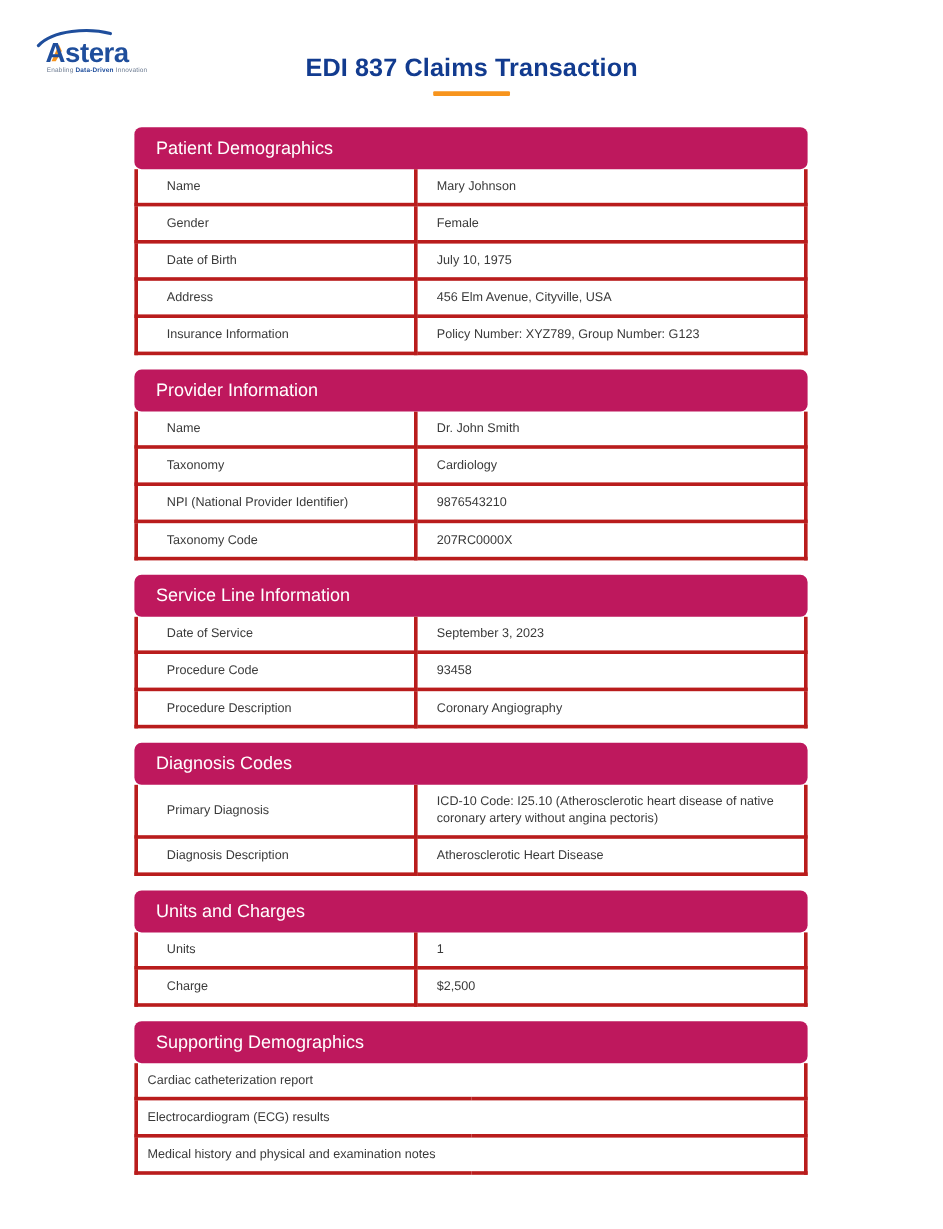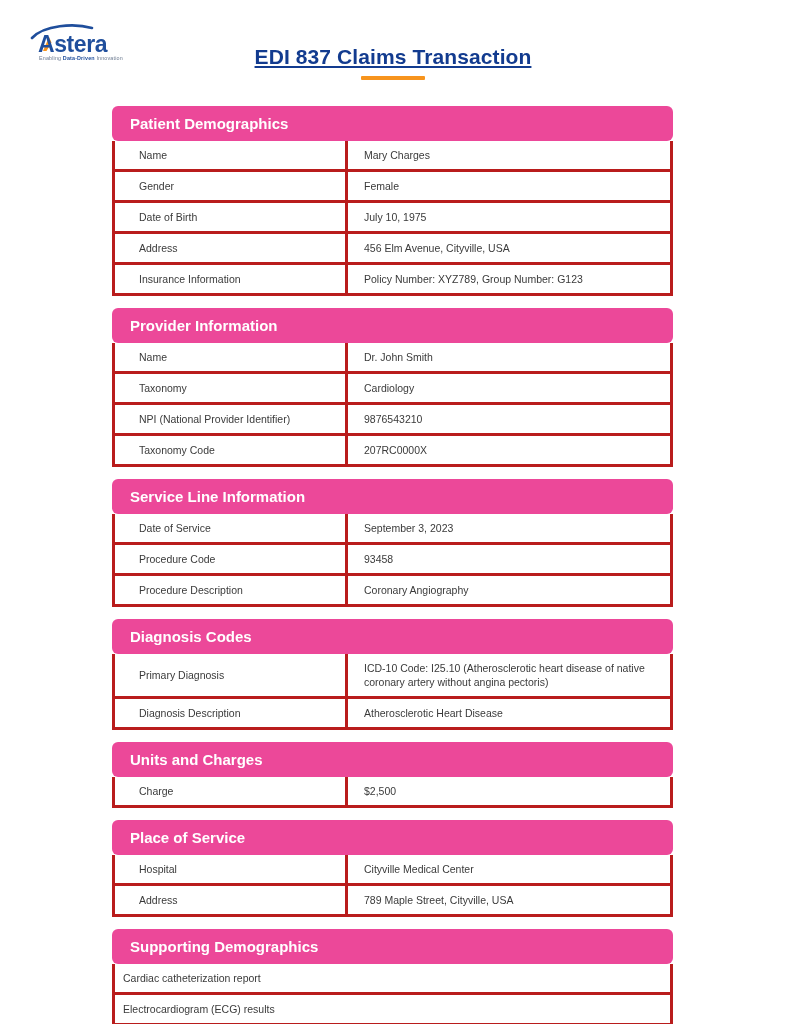--- a/index.html
+++ b/index.html
@@ -34,21 +34,20 @@
     width: 786px;
     text-align: center;
   }
   .doc-title {
     font-size: 21px;
     font-weight: bold;
     color: #123b8f;
     letter-spacing: 0.1px;
     line-height: 26px;
     margin: 0;
-    text-decoration: underline;
   }
   .title-underline {
     width: 64px;
     height: 4px;
     background: #f7941d;
     margin: 6px auto 0 auto;
     border-radius: 1px;
   }
 
   
@@ -58,24 +57,24 @@
     top: 106px;
     width: 562px;
   }
 
   .section {
     margin-bottom: 12px;
   }
   .section:last-child { margin-bottom: 0; }
 
   .section-header {
-    background: #ec4899;
+    background: #be185d;
     color: #ffffff;
     font-size: 15px;
-    font-weight: bold;
+    font-weight: normal;
     border-radius: 6px;
     padding: 8px 18px;
     line-height: 19px;
     box-sizing: border-box;
     width: 561px;
   }
 
   table.section-table {
     border-collapse: collapse;
     width: 561px;
@@ -127,21 +126,21 @@
   <div class="title-underline"></div>
 </div>
 
 <div class="sheet" id="sheet">
     <div class="section">
       <div class="section-header">Patient Demographics</div>
       <table class="section-table">
         <tbody>
           <tr>
             <td class="label-cell">Name</td>
-            <td class="value-cell">Mary Charges</td>
+            <td class="value-cell">Mary Johnson</td>
           </tr>
           <tr>
             <td class="label-cell">Gender</td>
             <td class="value-cell">Female</td>
           </tr>
           <tr>
             <td class="label-cell">Date of Birth</td>
             <td class="value-cell">July 10, 1975</td>
           </tr>
           <tr>
@@ -210,42 +209,31 @@
             <td class="value-cell">Atherosclerotic Heart Disease</td>
           </tr>
         </tbody>
       </table>
     </div>
     <div class="section">
       <div class="section-header">Units and Charges</div>
       <table class="section-table">
         <tbody>
           <tr>
+            <td class="label-cell">Units</td>
+            <td class="value-cell">1</td>
+          </tr>
+          <tr>
             <td class="label-cell">Charge</td>
             <td class="value-cell">$2,500</td>
           </tr>
         </tbody>
       </table>
     </div>
     <div class="section">
-      <div class="section-header">Place of Service</div>
-      <table class="section-table">
-        <tbody>
-          <tr>
-            <td class="label-cell">Hospital</td>
-            <td class="value-cell">Cityville Medical Center</td>
-          </tr>
-          <tr>
-            <td class="label-cell">Address</td>
-            <td class="value-cell">789 Maple Street, Cityville, USA</td>
-          </tr>
-        </tbody>
-      </table>
-    </div>
-    <div class="section">
       <div class="section-header">Supporting Demographics</div>
       <table class="section-table">
         <tbody>
           <tr>
             <td class="full-cell" colspan="2">Cardiac catheterization report</td>
           </tr>
           <tr>
             <td class="full-cell" colspan="2">Electrocardiogram (ECG) results</td>
           </tr>
           <tr>

